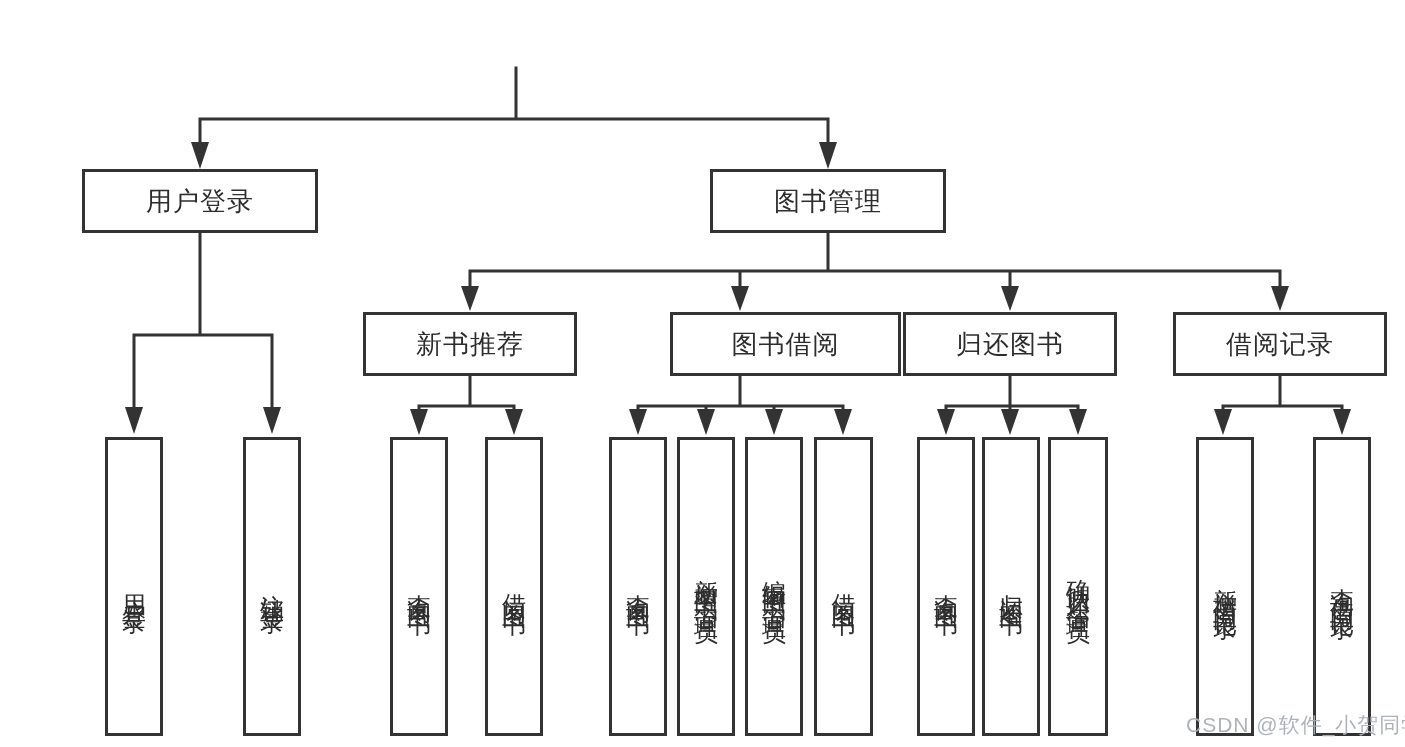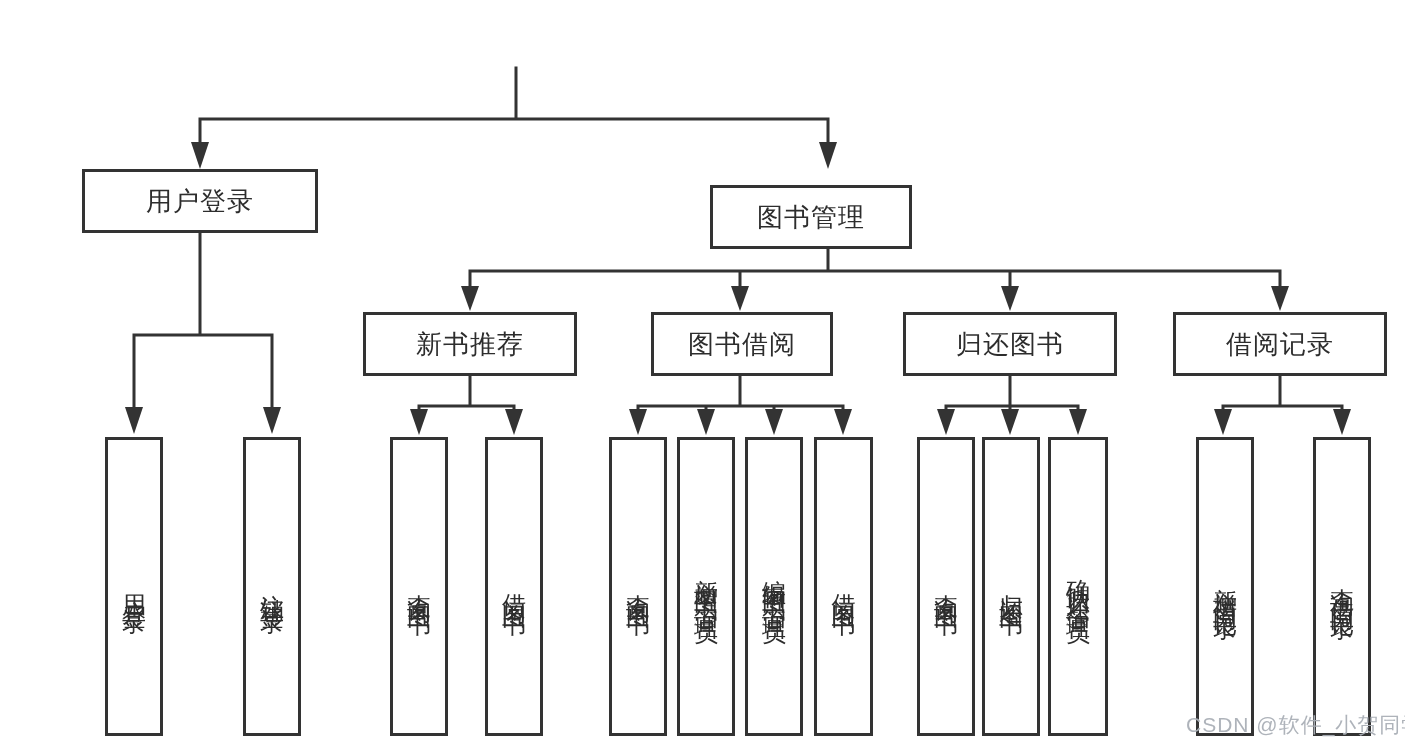--- a/index.html
+++ b/index.html
@@ -107,28 +107,28 @@
       <path d="M1280 375 V406 M1223 406 H1342 M1223 406 V410 M1342 406 V410"></path>
       <polygon points="1214,409 1232,409 1223,435" fill="#333333" stroke="none"></polygon>
       <polygon points="1333,409 1351,409 1342,435" fill="#333333" stroke="none"></polygon>
     </g>
   </svg>
 
 
   <div class="node" style="left:82px; top:169px; width:236px; height:64px;">
     <span class="h-label">用户登录</span>
   </div>
-  <div class="node" style="left:710px; top:169px; width:202px; height:64px;margin-top:16px;">
+  <div class="node" style="left:710px; top:169px; width:236px; height:64px;">
     <span class="h-label">图书管理</span>
   </div>
 
   <div class="node" style="left:363px; top:312px; width:214px; height:64px;">
     <span class="h-label">新书推荐</span>
   </div>
-  <div class="node" style="left:651px; top:312px; width:182px; height:64px;">
+  <div class="node" style="left:670px; top:312px; width:231px; height:64px;">
     <span class="h-label">图书借阅</span>
   </div>
   <div class="node" style="left:903px; top:312px; width:214px; height:64px;">
     <span class="h-label">归还图书</span>
   </div>
   <div class="node" style="left:1173px; top:312px; width:214px; height:64px;">
     <span class="h-label">借阅记录</span>
   </div>
 
   <div class="node leaf" style="left:105px; top:437px; width:58px; height:299px;">

